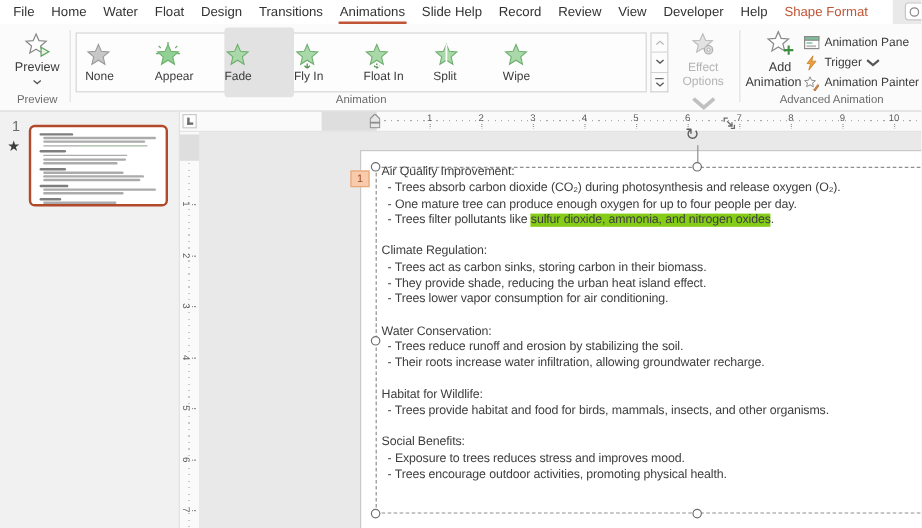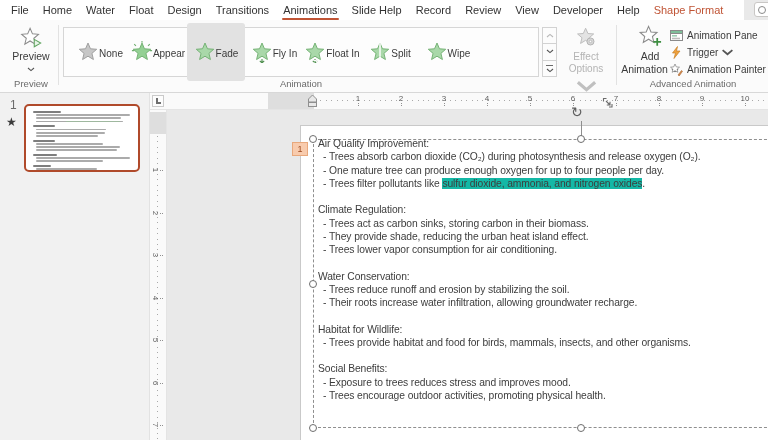--- a/index.html
+++ b/index.html
@@ -17,21 +17,21 @@
 .mb-partial i{width:8px;height:8px;border:1px solid #8A8A8A;border-radius:50%;display:block}
 
 
 .ribbon{position:absolute;left:0;top:20px;width:768px;height:73px;background:#FBFBFB;border-bottom:1px solid #D8D8D8;z-index:15}
 .grp-label{position:absolute;bottom:3px;font-size:9.5px;color:#6B6B6B;text-align:center;white-space:nowrap}
 .vsep{position:absolute;top:5px;bottom:7px;width:1px;background:#E2E2E2}
 .chev{width:8px;height:5px;display:inline-block}
 .preview-btn{position:absolute;left:8px;top:5px;width:46px;text-align:center;font-size:10.5px;color:#3B3B3B;cursor:default}
 .preview-btn svg.big{width:24px;height:24px;display:block;margin:1px auto 0}
 .gallery{position:absolute;left:63px;top:7px;width:476px;height:50px;background:#FDFDFD;border:1px solid #D6D6D6;display:flex;align-items:center;padding-left:7px}
-.gitem{width:58px;height:58px;display:flex;flex-direction:row;align-items:center;justify-content:center;border-radius:3px;cursor:default}
+.gitem{width:58px;height:58px;display:flex;flex-direction:column;justify-content:center;border-radius:3px;cursor:default}
 .gitem.selected{background:#E2E2E2}
 .gitem .star{width:22px;height:22px}
 .glabel{font-size:10px;color:#3B3B3B;margin-top:2px;white-space:nowrap}
 .gscroll{position:absolute;left:542px;top:7px;width:15px;height:50px;display:flex;flex-direction:column}
 .gsbtn{flex:1;border:1px solid #D2D2D2;border-top:none;background:#FCFCFC;display:flex;align-items:center;justify-content:center}
 .gsbtn:first-child{border-top:1px solid #D2D2D2}
 .gsbtn .bar{position:absolute;width:7px;height:1px;background:#6B6B6B;transform:translateY(-3px)}
 .effect-btn{position:absolute;left:559px;top:6px;width:54px;text-align:center;font-size:10px;color:#B3B3B3;line-height:12px}
 .effect-btn svg{width:23px;height:23px;display:block;margin:0 auto 2px}
 .launcher{position:absolute;left:602px;top:77px;width:11px;height:11px}
@@ -75,21 +75,21 @@
 .textbox{position:absolute;left:12px;top:13px;width:474px;height:289px;border:1px dashed #8F8F8F;border-right:none}
 .handle{position:absolute;width:8px;height:8px;background:#FFF;border:1px solid #6E6E6E;border-radius:50%;z-index:6}
 .rot-stem{position:absolute;left:280px;top:-5px;width:1px;height:18px;background:#8F8F8F;z-index:5}
 .rot-icon{position:absolute;left:270px;top:-21px;font-size:14px;color:#5E5E5E;z-index:6;line-height:14px}
 .badge{position:absolute;left:-9px;top:16px;width:16px;height:14px;background:#F8CBAD;border:1px solid #E8A87C;color:#9E4B20;font-size:9px;display:flex;align-items:center;justify-content:center;z-index:6}
 
 .slide-text{position:absolute;left:17px;top:11px;font-size:10.3px;line-height:13.25px;color:#3D3D3D;letter-spacing:-0.1px;white-space:nowrap}
 .sec{margin-bottom:13.25px}
 .sec:last-child{margin-bottom:0}
 .sline.bullet{padding-left:5px}
-.hl{background:#14b8a6}
+.hl{background:#84cc16}
 </style>
 </head>
 <body>
 
 <div id="app">
 
   <div class="menubar">
     <div class="mtabs">
         <div class="mtab">File</div>
         <div class="mtab">Home</div>

